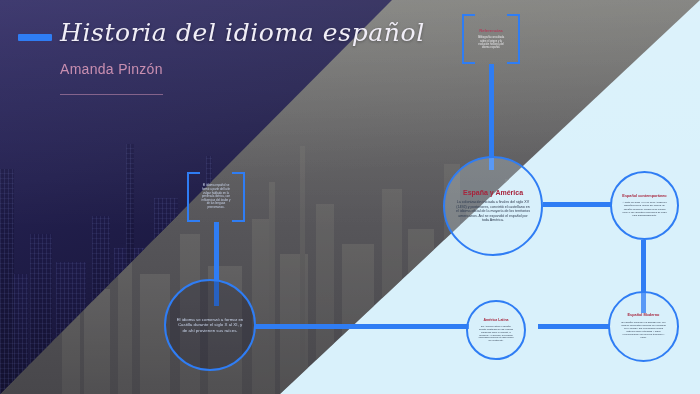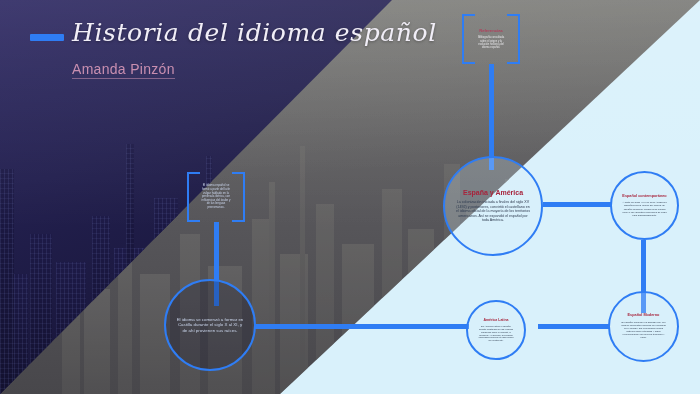--- a/index.html
+++ b/index.html
@@ -54,41 +54,41 @@
       repeating-linear-gradient(90deg,rgba(120,130,200,.14) 0 1px,transparent 1px 4px),
       repeating-linear-gradient(0deg,rgba(120,130,200,.10) 0 1px,transparent 1px 5px);
   }
   .haze{
     position:absolute;left:0;top:0;width:100%;height:58%;
     background:linear-gradient(180deg,rgba(255,255,255,.10),rgba(255,255,255,0));
     pointer-events:none;
   }
 
   
-  .title-wrap{position:absolute;left:30px;top:18px;width:420px;}
+  .title-wrap{position:absolute;left:18px;top:18px;width:420px;}
   .title-row{display:flex;align-items:center;}
   .accent-bar{
     width:34px;height:7px;background:#2f7df4;border-radius:1px;
     margin-right:8px;margin-top:10px;flex:0 0 auto;
   }
   .deck-title{
     font-family:"DejaVu Serif", serif;
     font-style:italic;
     font-size:25px;
     font-weight:400;
     color:#f1eef7;
     letter-spacing:.6px;
     white-space:nowrap;
     text-shadow:0 1px 3px rgba(0,0,0,.35);
   }
   .deck-author{
     margin-left:42px;margin-top:14px;
     font-size:14px;color:#c98fb0;letter-spacing:.3px;
     border-bottom:1px solid rgba(201,143,176,.55);
-    display:inline-block;padding-bottom:1px;
+    display:inline-block;padding-bottom:17px;
   }
 
   
   .conn{position:absolute;background:#2f7df4;}
   .conn.dk{background:#2f7df4;}
 
   
   .node{position:absolute;box-sizing:border-box;}
 
   .circle{

